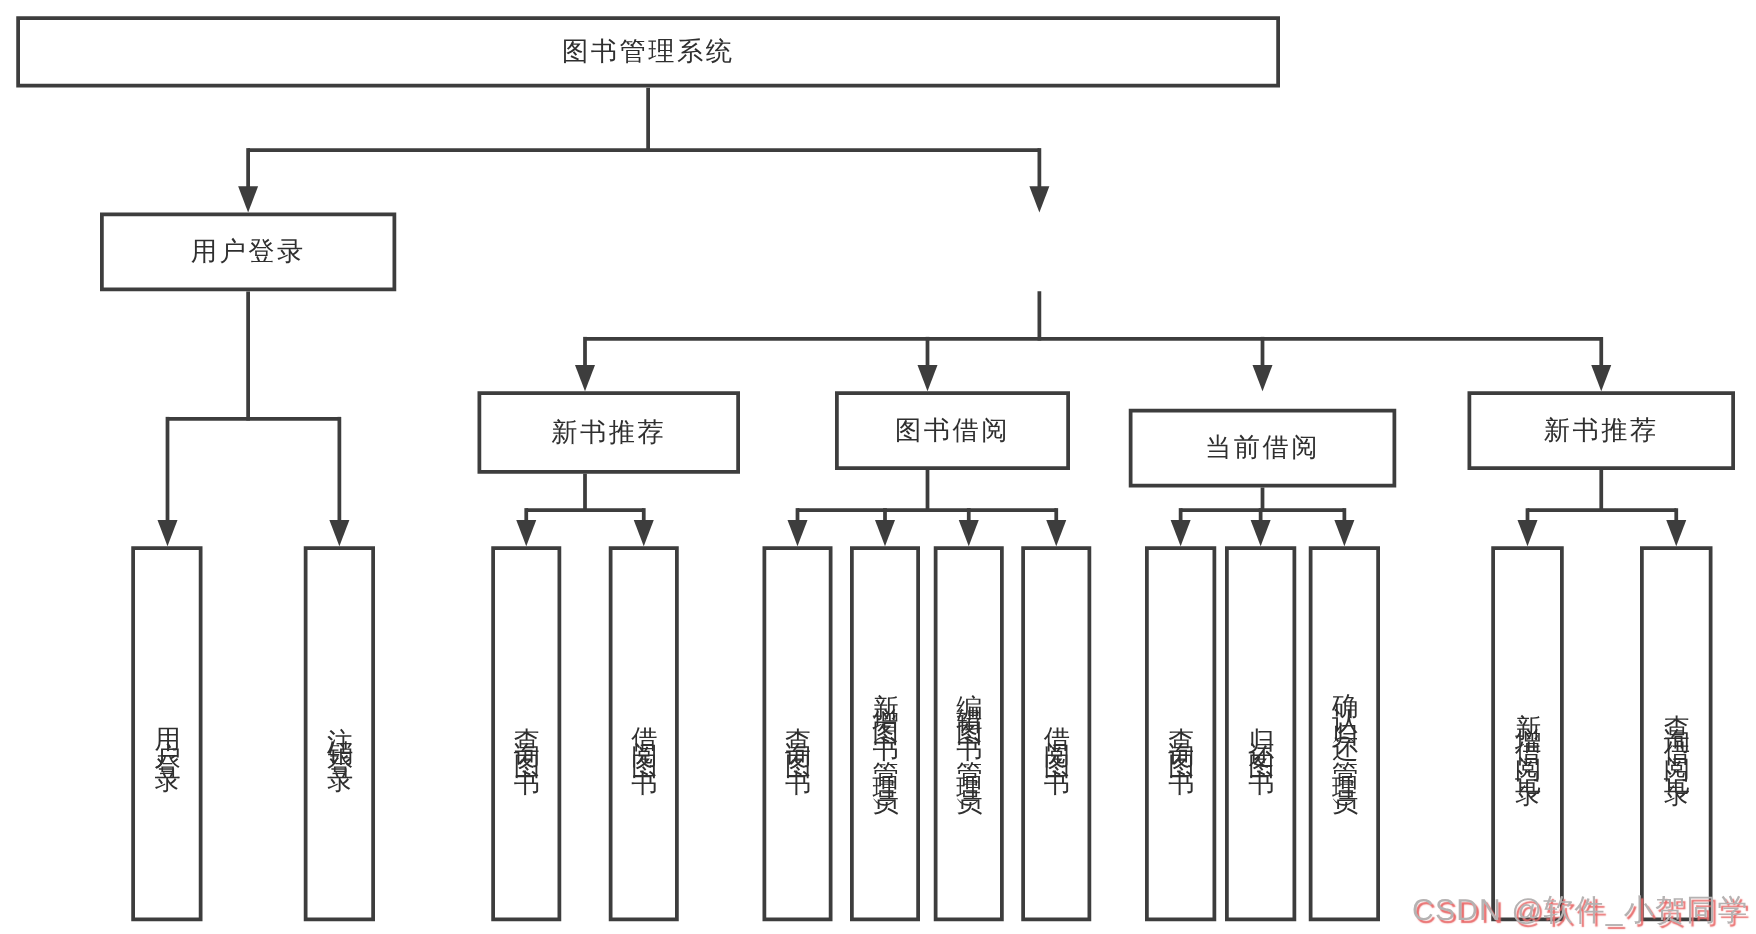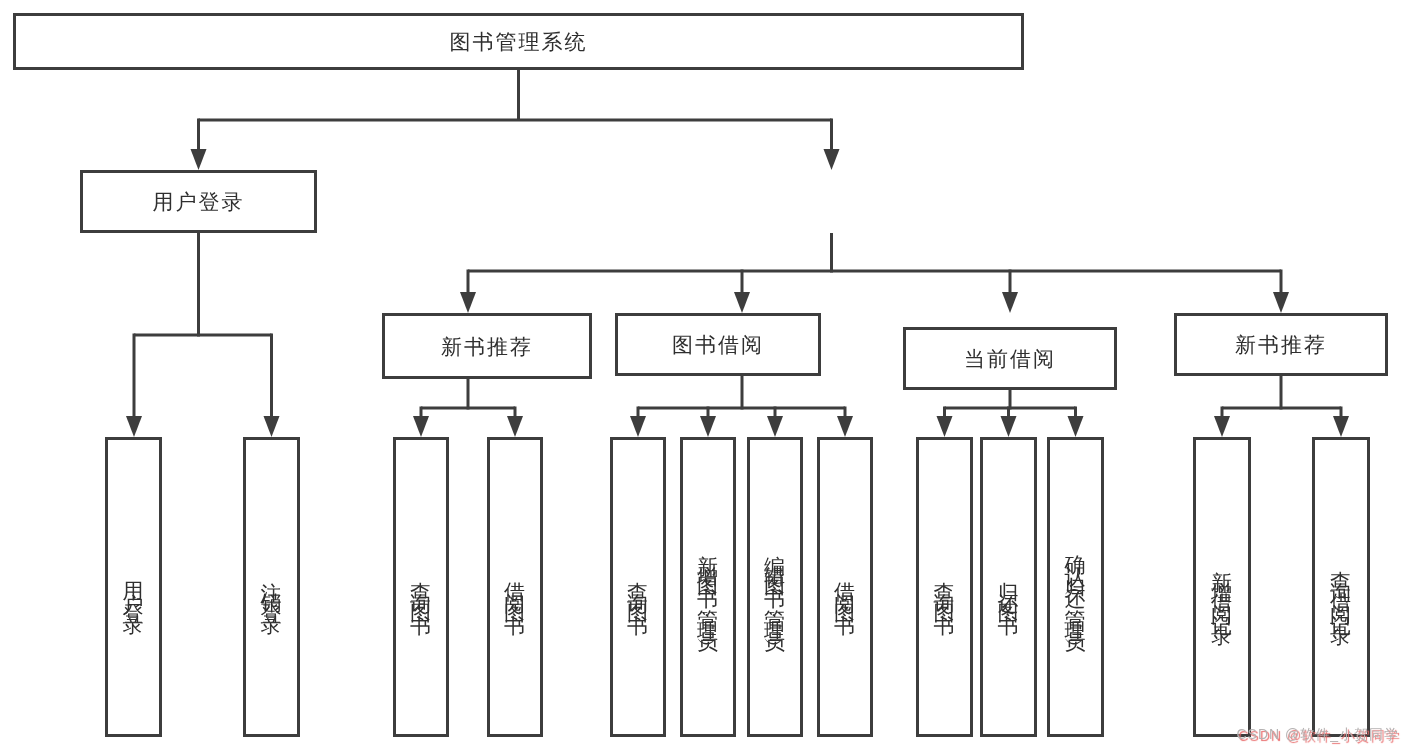--- a/index.html
+++ b/index.html
@@ -37,21 +37,21 @@
     writing-mode: vertical-rl;
     text-orientation: mixed;
     letter-spacing: 11px;
     font-size: 21px;
   }
 
   .watermark {
     position: absolute;
     right: 6px;
     bottom: 3px;
-    font-size: 14px;
+    font-size: 24px;
     letter-spacing: 1px;
     color: var(--watermark, #b5b2b2);
     text-shadow: 2px 2px 1px var(--watermark-shadow, #e96a6a);
     z-index: 5;
     white-space: nowrap;
     text-align: right;
   }
 </style>
 </head>
 <body>
@@ -118,21 +118,21 @@
     <path d="M1341 406.5 V418"></path>
     <polygon points="1214,416 1230,416 1222,437"></polygon>
     <polygon points="1333,416 1349,416 1341,437"></polygon>
   </svg>
 
   <div class="node" style="left:13px; top:13px; width:1011px; height:57px">图书管理系统</div>
 
   <div class="node" style="left:80px; top:170px; width:237px; height:63px">用户登录</div>
 
   <div class="node" style="left:382px; top:313px; width:210px; height:66px">新书推荐</div>
-  <div class="node" style="left:615px; top:313px; width:206px; height:63px">图书借阅</div>
+  <div class="node" style="left:668px; top:313px; width:188px; height:63px">图书借阅</div>
   <div class="node" style="left:903px; top:327px; width:214px; height:63px">当前借阅</div>
   <div class="node" style="left:1174px; top:313px; width:214px; height:63px">新书推荐</div>
 
   <div class="node tall" style="left:105px; top:437px; width:57px; height:300px">用户登录</div>
   <div class="node tall" style="left:243px; top:437px; width:57px; height:300px">注销登录</div>
 
   <div class="node tall" style="left:393px; top:437px; width:56px; height:300px">查询图书</div>
   <div class="node tall" style="left:487px; top:437px; width:56px; height:300px">借阅图书</div>
 
   <div class="node tall" style="left:610px; top:437px; width:56px; height:300px">查询图书</div>

